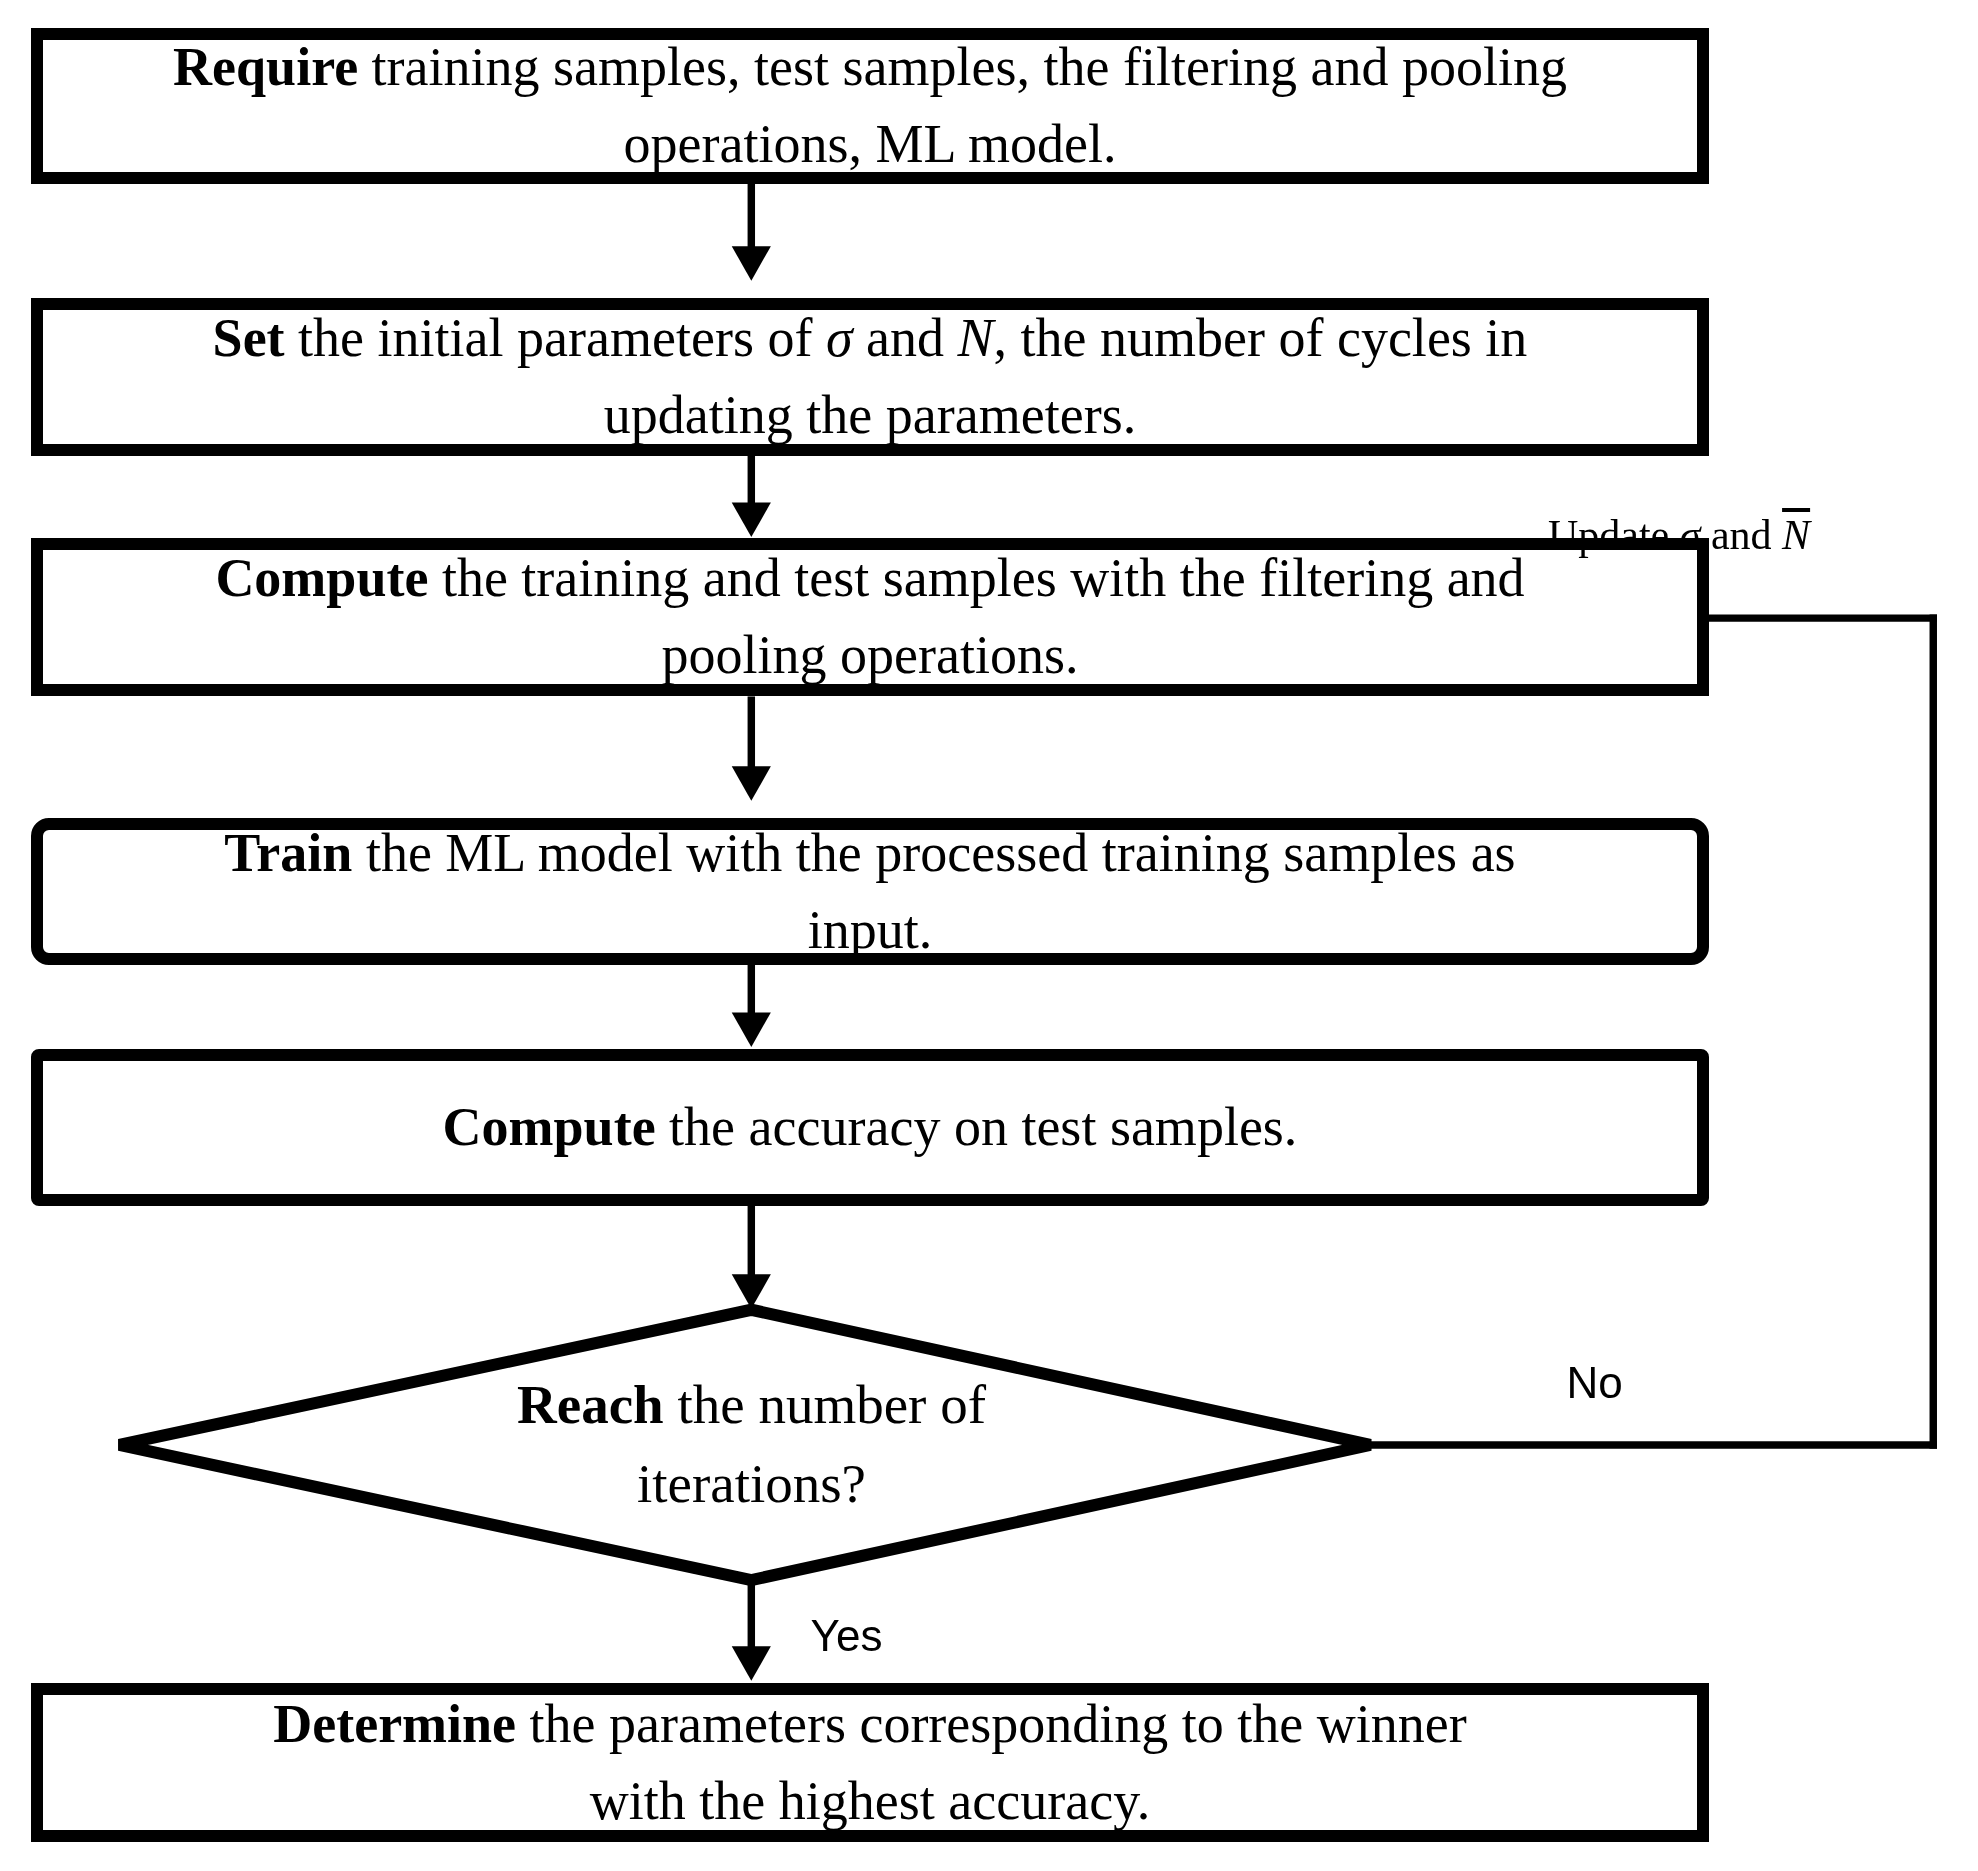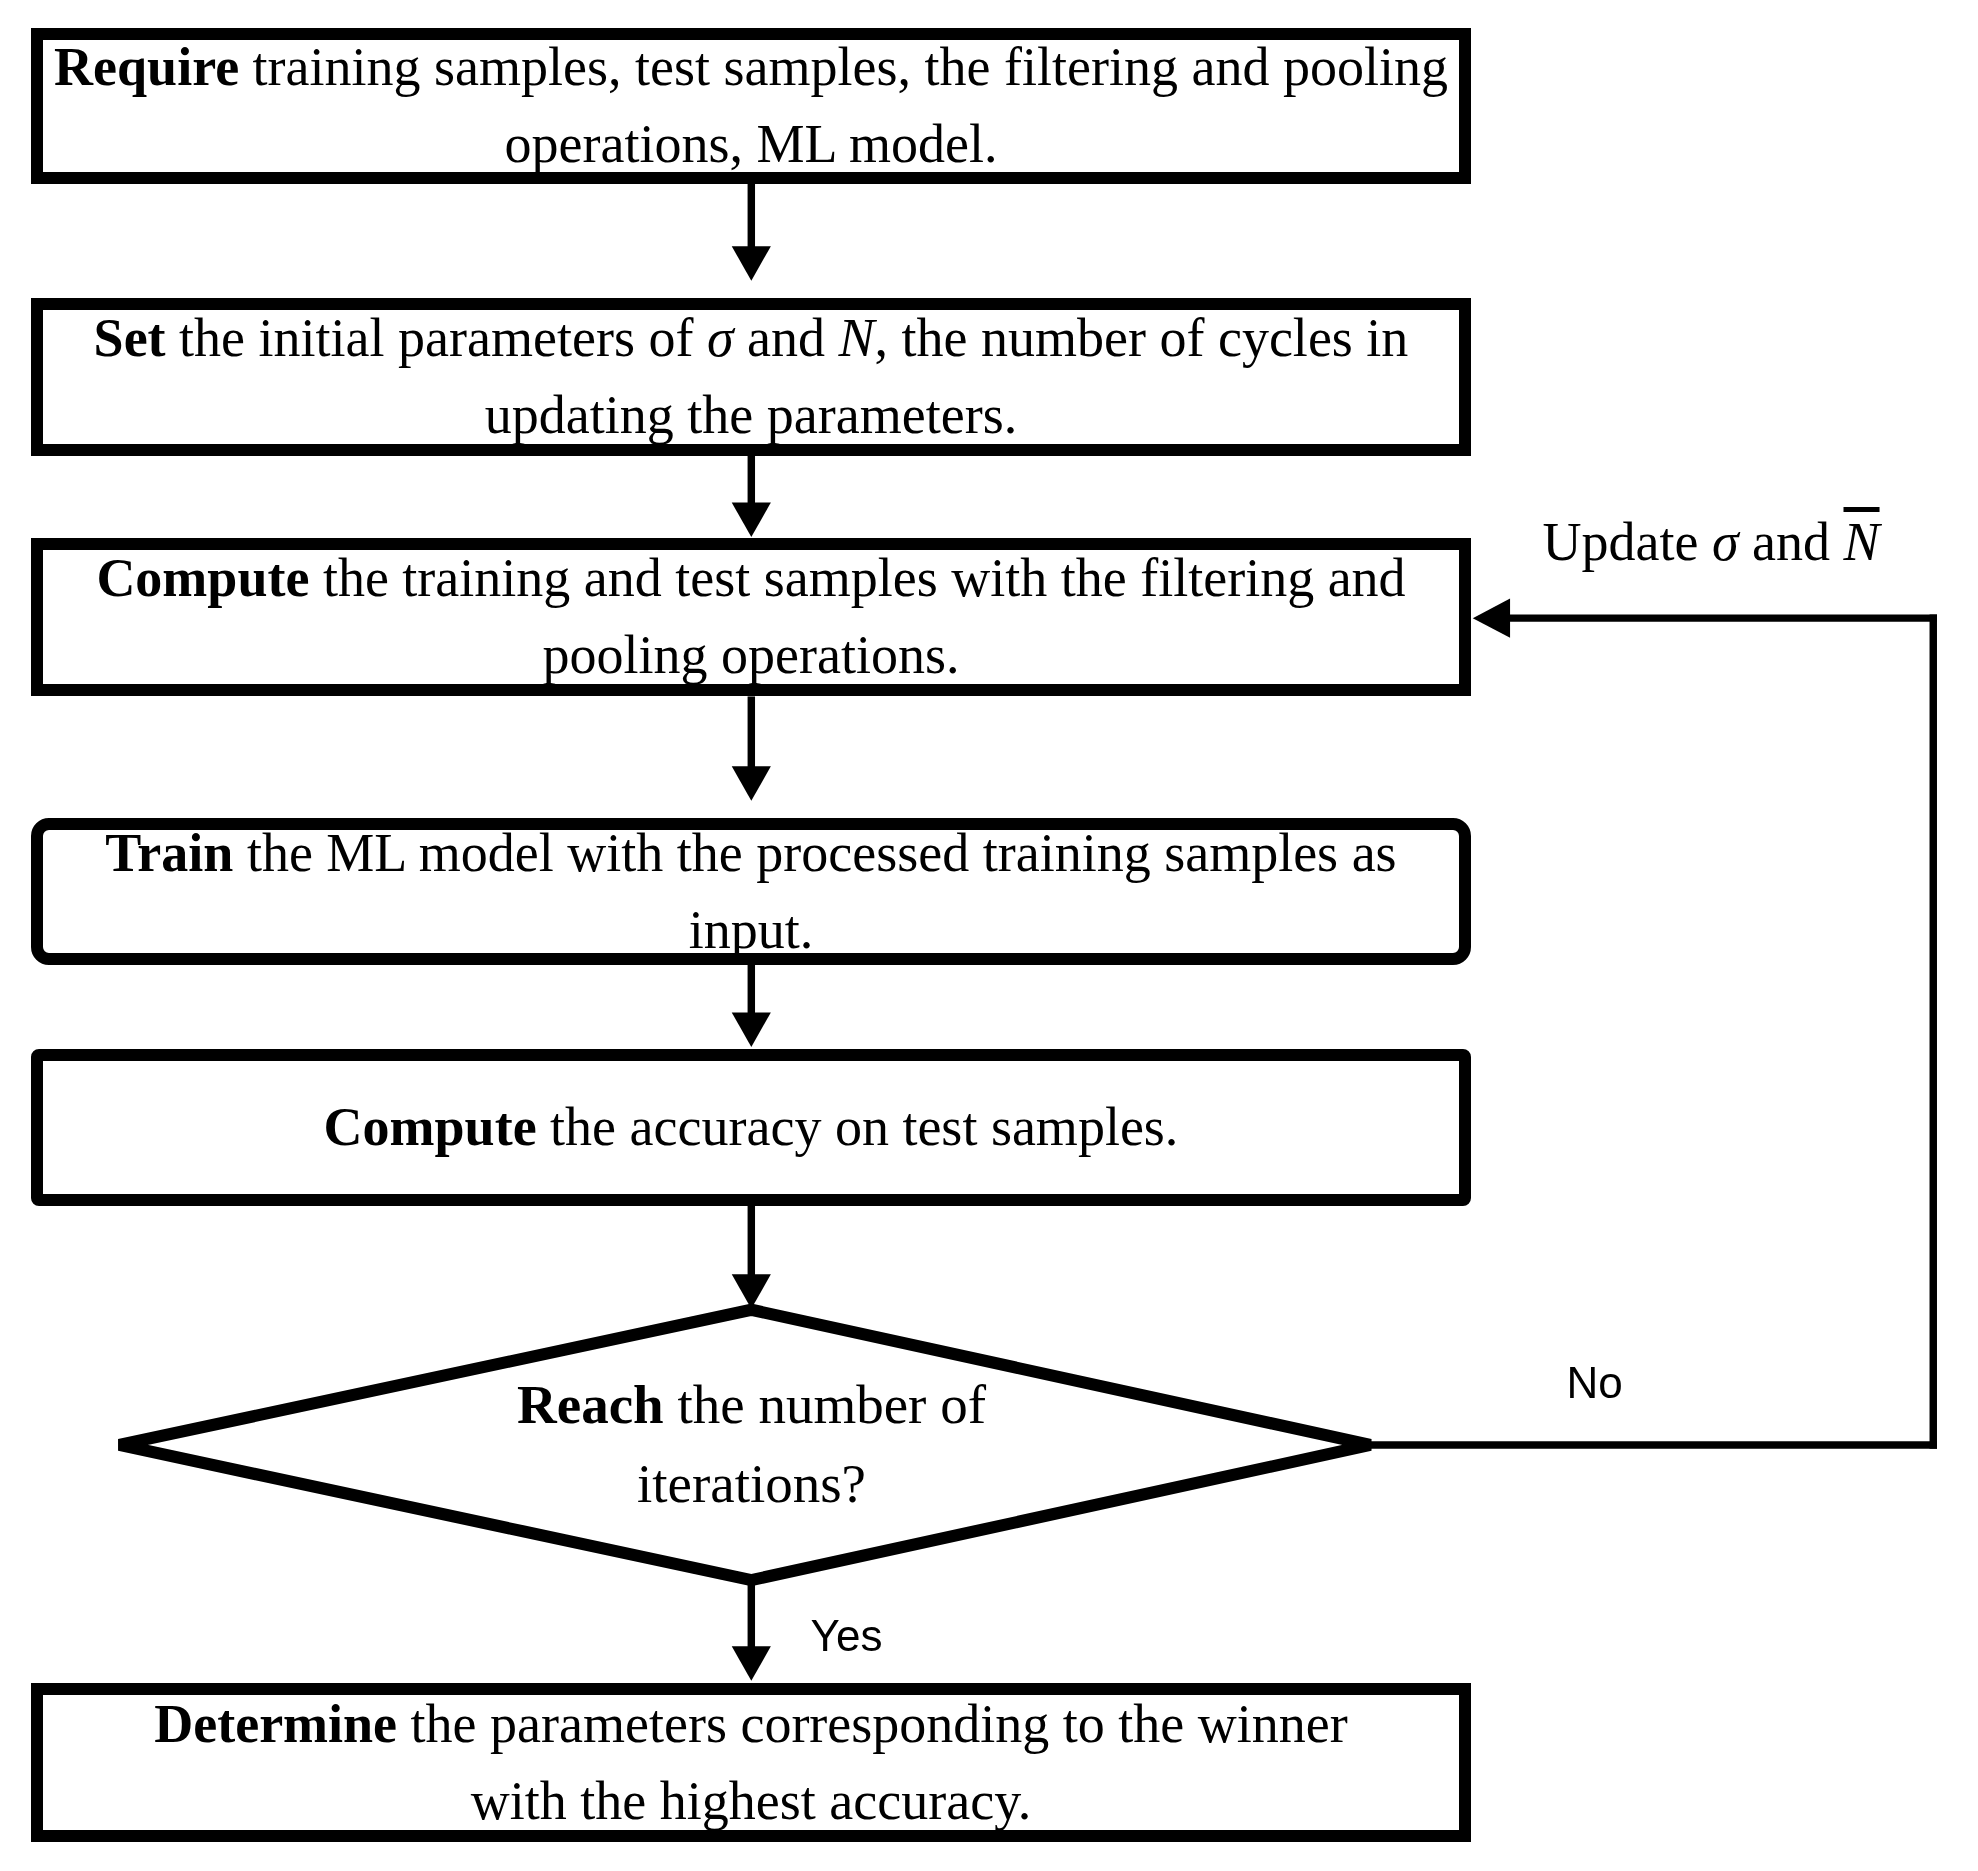--- a/index.html
+++ b/index.html
@@ -1,19 +1,19 @@
 <!DOCTYPE html>
 <html style="font-size:15px"><head>
 <meta charset="utf-8">
 <style>
   html,body{margin:0;padding:0;background:#ffffff;}
   .canvas{position:relative;width:1978px;height:1872px;background:#ffffff;overflow:hidden;color:#000;}
   .connectors{position:absolute;left:0;top:0;}
   .fbox{
-    position:absolute;left:31px;width:1440px;
+    position:absolute;left:31px;width:1678px;
     border:12px solid #000;background:#fff;box-sizing:border-box;
     display:flex;align-items:center;justify-content:center;text-align:center;
     font-family:"Liberation Serif",serif;font-size:54px;line-height:1.42;color:#000;
   }
   .btxt{max-width:1398px;margin:0 auto;}
   .btxt b{font-weight:bold;}
   .box-require{top:28px;height:156px;}
   .box-set{top:298px;height:158px;}
   .box-process{top:538px;height:158px;}
   .box-train{top:818px;height:147px;border-radius:18px;}
@@ -29,22 +29,22 @@
     font-family:"Liberation Serif",serif;font-size:55px;line-height:1.42;color:#000;
   }
   .dtext .btxt{max-width:615px;}
   .slabel{
     position:absolute;font-family:"Liberation Sans",sans-serif;
     font-size:44px;line-height:1.1;color:#000;text-align:center;
   }
   .label-yes{left:781px;top:1612px;width:131px;}
   .label-no{left:1529px;top:1359px;width:131px;}
   .ulabel{
-    position:absolute;left:1520px;top:509px;width:382px;text-align:center;
-    font-family:"Liberation Serif",serif;font-size:54px;line-height:1.25;color:#000;white-space:nowrap;
+    position:absolute;left:1488px;top:509px;width:382px;text-align:center;
+    font-family:"Liberation Serif",serif;font-size:42px;line-height:1.25;color:#000;white-space:nowrap;
   }
 </style>
 </head>
 <body>
 
 <div class="canvas">
 
   <svg class="connectors" width="1978" height="1872" viewBox="0 0 2122 2008">
 
     <line x1="1466" y1="1550" x2="2078" y2="1550" stroke="#000" stroke-width="8"></line>

